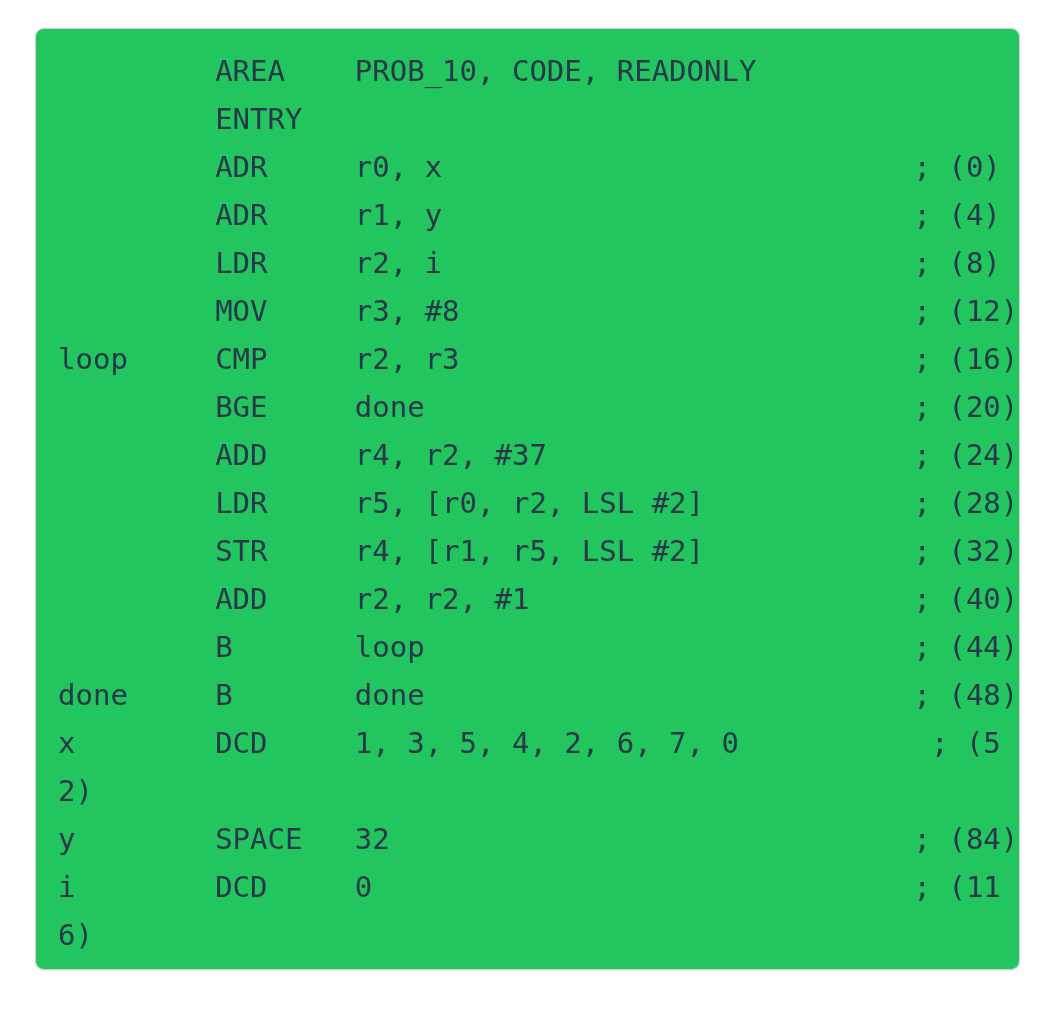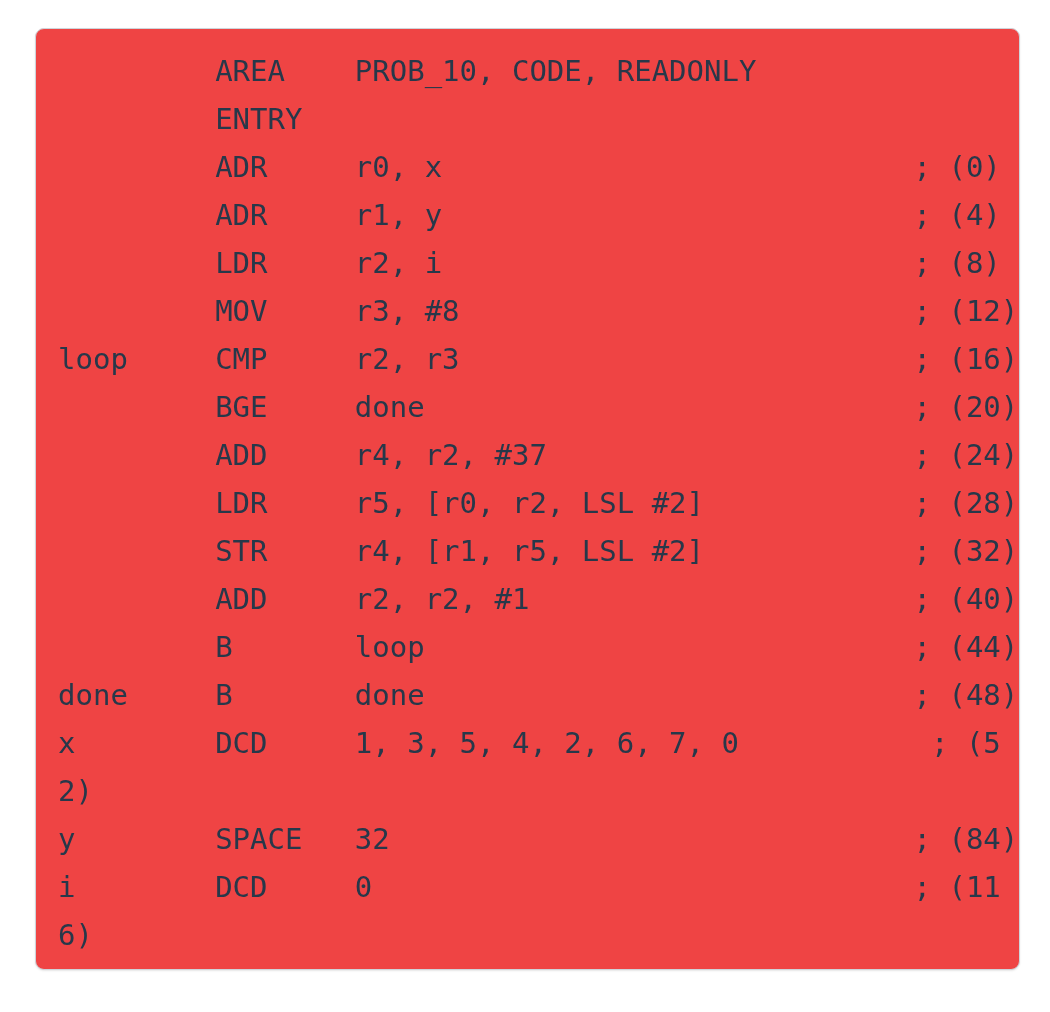--- a/index.html
+++ b/index.html
@@ -15,21 +15,21 @@
     overflow: hidden;
   }
 
   #code-card {
     position: absolute;
     left: 35px;
     top: 28px;
     width: 985px;
     height: 942px;
     box-sizing: border-box;
-    background: #ef4444;
+    background: #22c55e;
     border: 1px solid #ced4da;
     border-radius: 9px;
     box-shadow: 0 1px 2px rgba(0,0,0,0.10);
     overflow: hidden;
   }
 
   #code-pre {
     margin: 0;
     padding: 18px 0 18px 22px;
     font-family: "DejaVu Sans Mono", monospace;

